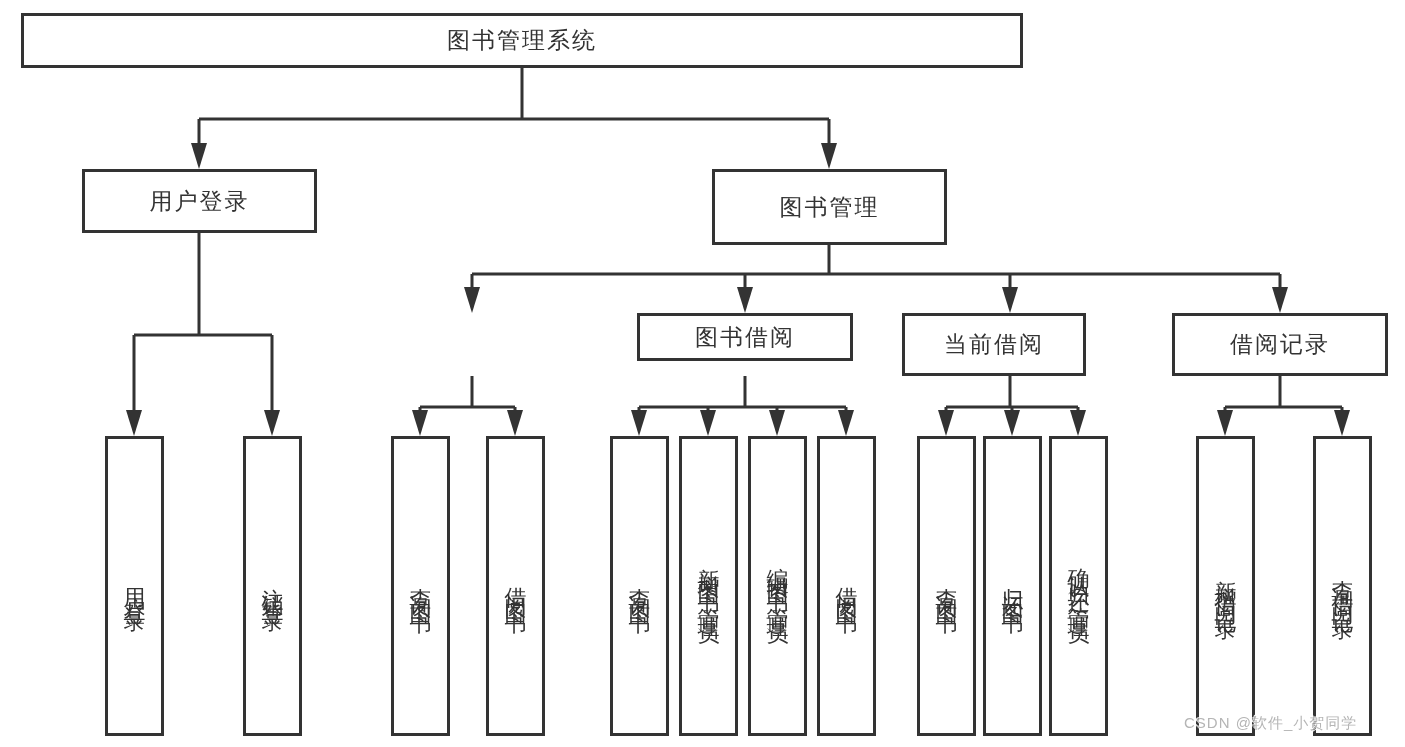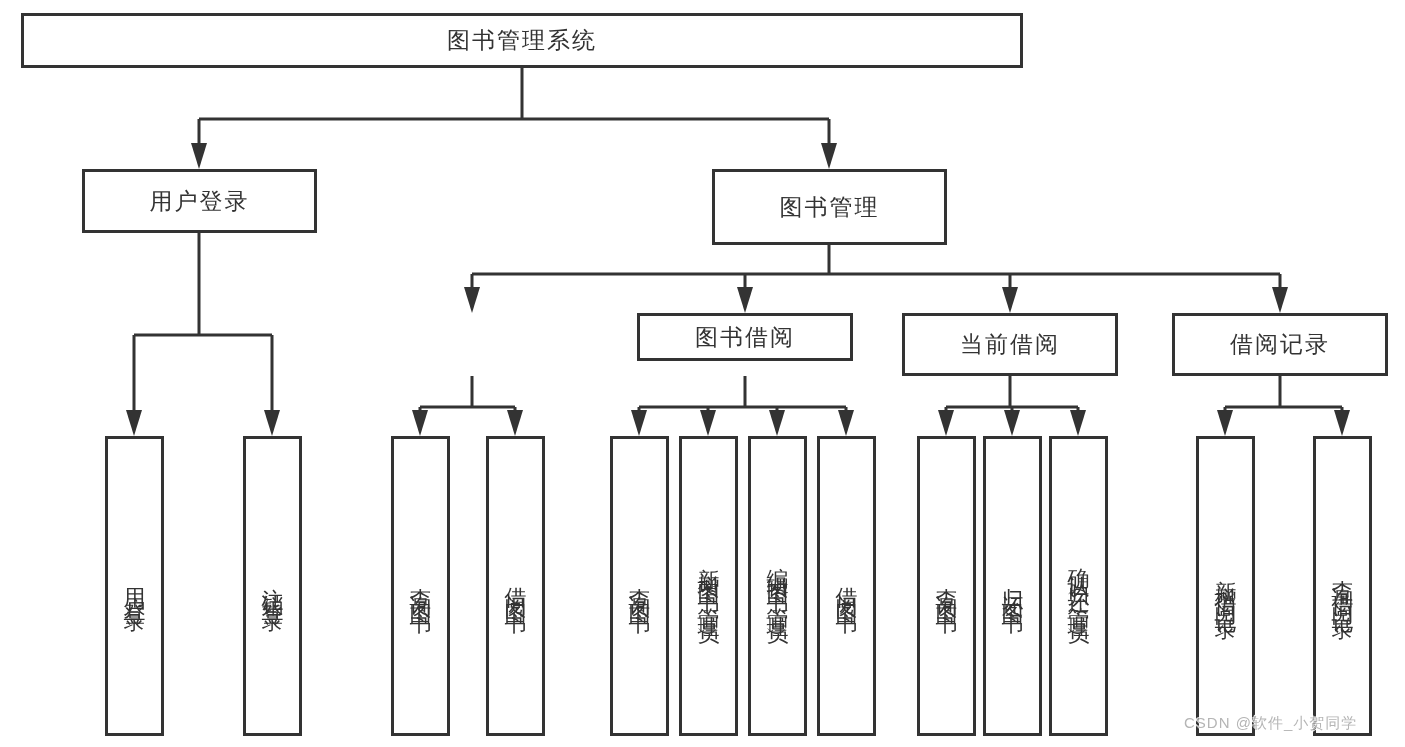--- a/index.html
+++ b/index.html
@@ -109,21 +109,21 @@
   <div class="node" style="left:82px; top:169px; width:235px; height:64px;">
     <span class="hlabel">用户登录</span>
   </div>
   <div class="node" style="left:712px; top:169px; width:235px; height:76px;">
     <span class="hlabel">图书管理</span>
   </div>
 
   <div class="node" style="left:637px; top:313px; width:216px; height:48px;">
     <span class="hlabel">图书借阅</span>
   </div>
-  <div class="node" style="left:902px; top:313px; width:216px; height:63px;">
+  <div class="node" style="left:902px; top:313px; width:184px; height:63px;">
     <span class="hlabel">当前借阅</span>
   </div>
   <div class="node" style="left:1172px; top:313px; width:216px; height:63px;">
     <span class="hlabel">借阅记录</span>
   </div>
 
   <div class="node leaf" style="left:105px; top:436px; width:59px; height:300px;">
     <span class="vlabel">用户登录</span>
   </div>
   <div class="node leaf" style="left:243px; top:436px; width:59px; height:300px;">

